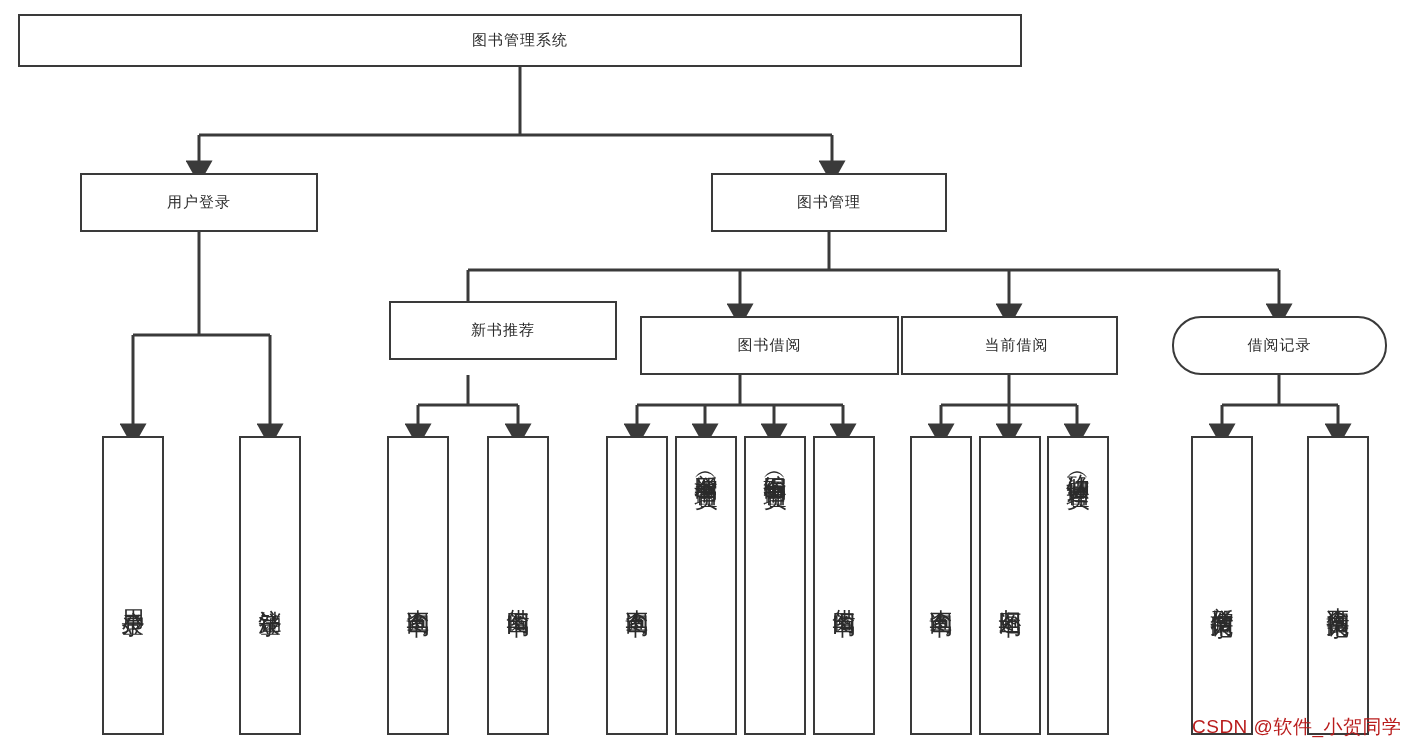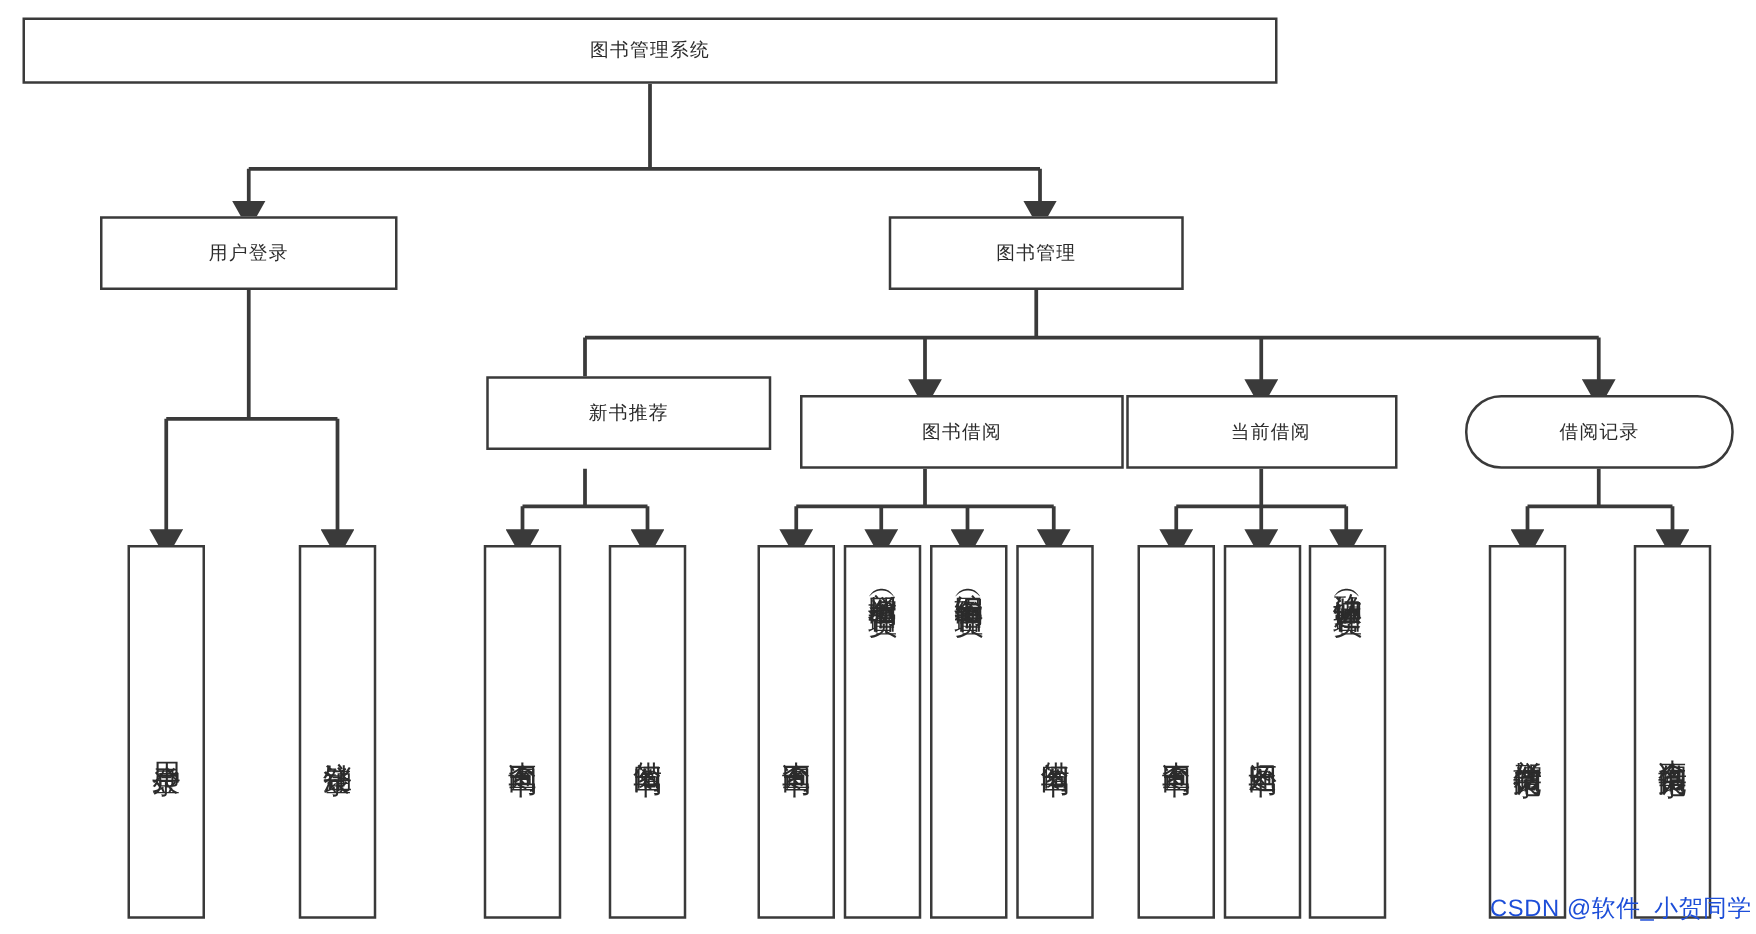--- a/index.html
+++ b/index.html
@@ -51,21 +51,21 @@
     letter-spacing: 2px;
     white-space: nowrap;
     color: #2b2b2b;
   }
   .node.vert.center {
     align-items: center;
   }
   .watermark {
     position: absolute;
     font-size: 19px;
-    color: #1d4ed8;
+    color: #b91c1c;
     white-space: nowrap;
     letter-spacing: 0.5px;
   }
 </style>
 </head>
 <body>
 
 <div id="canvas">
 
   <svg class="connectors" viewBox="0 0 1405 747" xmlns="http://www.w3.org/2000/svg">

